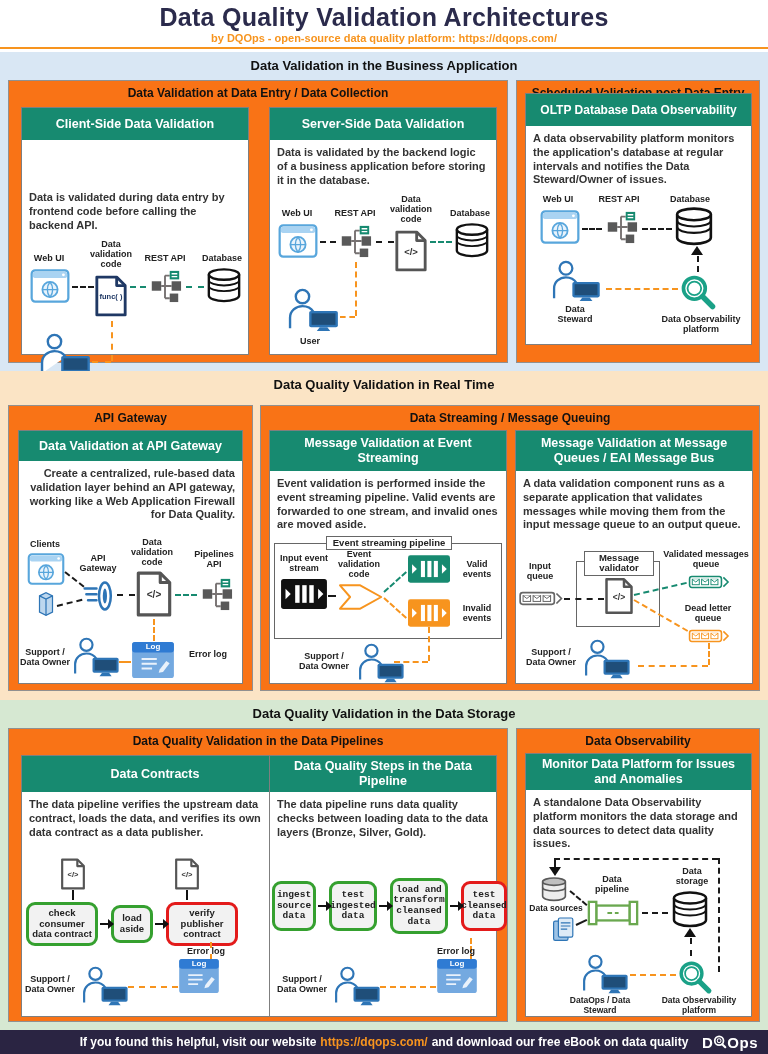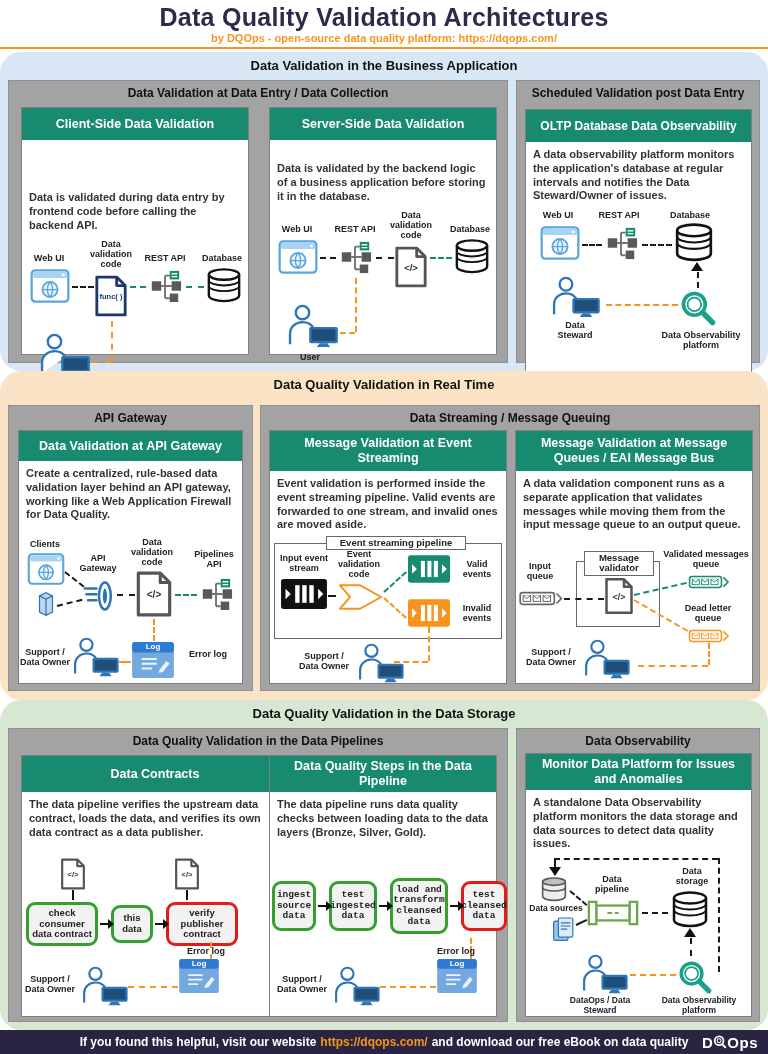--- a/index.html
+++ b/index.html
@@ -5,27 +5,27 @@
   * { margin:0; padding:0; box-sizing:border-box; }
   html,body { width:768px; }
   body { height:1054px; font-family:"Liberation Sans",sans-serif; background:#fff; position:relative; overflow:hidden; }
 
   .hdr { height:52px; position:relative; text-align:center; }
   .hdr h1 { font-size:25px; color:#2B2B4C; font-weight:bold; padding-top:3px; letter-spacing:.3px; }
   .sub { font-size:11px; color:#F7941E; font-weight:600; margin-top:0; }
   .sub a { color:#F7941E; font-weight:800; text-decoration:none; }
   .rule { position:absolute; left:0; right:0; bottom:3px; height:2px; background:#F7941E; }
 
-  section { position:relative;border-radius:21px; }
+  section { position:relative; }
   #sec1 { height:319px; background:#D9E7F4; }
   #sec2 { height:329px; background:#FBE4C5; }
   #sec3 { height:330px; background:#D6E8D2; }
   .sec-title { text-align:center; font-size:13px; font-weight:bold; color:#111; padding-top:6px; }
 
-  .panel { position:absolute; background:#a3a3a3; border:1px solid #909090; }
+  .panel { position:absolute; background:#f97316; border:1px solid #909090; }
   .panel-title { text-align:center; font-size:12px; font-weight:bold; color:#111; padding-top:5px; }
 
   .card { position:absolute; background:#fff; border:1px solid #7F7F7F; }
   .card-head { background:#178A70; color:#fff; font-weight:bold; font-size:12.5px; text-align:center;
                display:flex; align-items:center; justify-content:center; padding:2px 6px; line-height:1.18; }
   .h30{height:30px}.h32{height:32px}.h36{height:36px}.h40{height:40px}
   .desc { font-size:11px; font-weight:600; color:#333; line-height:1.25; padding:6px 7px 2px; }
 
   .dia { position:relative; }
   .lbl { position:absolute; font-size:9px; font-weight:600; color:#222; text-align:center; line-height:1.12; }
@@ -102,21 +102,21 @@
             <use href="#i-user"></use>
           </svg>
         <div class="lbl" style="left:18px;top:144px;width:44px;">User</div>
         <div class="dv org" style="left:89px;top:84px;height:40px;"></div>
         <div class="dh org" style="left:70px;top:124px;width:19px;"></div>
       </div>
     </div>
 
     <div class="card" style="left:260px;top:26px;width:228px;height:248px;">
       <div class="card-head h32">Server-Side Data Validation</div>
-      <p class="desc" style="height:52px;margin-top:16px;">Data is validated by the backend logic of a business application before storing it in the database.</p>
+      <p class="desc" style="height:52px;">Data is validated by the backend logic of a business application before storing it in the database.</p>
       <div class="dia" style="height:162px;">
         <div class="lbl" style="left:2px;top:16px;width:50px;">Web UI</div>
         <svg class="ic" style="left:8px;top:32px;width:40px;height:34px;">
             <use href="#i-browser"></use>
           </svg>
         <div class="lbl" style="left:60px;top:16px;width:50px;">REST API</div>
         <svg class="ic" style="left:66px;top:32px;width:38px;height:34px;">
             <use href="#i-api"></use>
           </svg>
         <div class="lbl" style="left:114px;top:2px;width:54px;">Data validation code</div>
@@ -136,21 +136,21 @@
           </svg>
         <div class="lbl" style="left:18px;top:144px;width:44px;">User</div>
         <div class="dv org" style="left:85px;top:70px;height:54px;"></div>
         <div class="dh org" style="left:70px;top:124px;width:15px;"></div>
       </div>
     </div>
   </div>
 
   <div class="panel" style="left:516px;top:28px;width:244px;height:283px;">
     <div class="panel-title">Scheduled Validation post Data Entry</div>
-    <div class="card" style="left:8px;top:28px;width:227px;height:312px;">
+    <div class="card" style="left:8px;top:12px;width:227px;height:252px;">
       <div class="card-head h32" style="font-size:12px;">OLTP Database Data Observability</div>
       <p class="desc" style="height:64px;">A data observability platform monitors the application's database at regular intervals and notifies the Data Steward/Owner of issues.</p>
       <div class="dia" style="height:154px;">
         <div class="lbl" style="left:8px;top:4px;width:48px;">Web UI</div>
         <svg class="ic" style="left:14px;top:20px;width:40px;height:34px;">
             <use href="#i-browser"></use>
           </svg>
         <div class="lbl" style="left:68px;top:4px;width:50px;">REST API</div>
         <svg class="ic" style="left:76px;top:20px;width:38px;height:34px;">
             <use href="#i-api"></use>
@@ -177,21 +177,21 @@
   </div>
 </section>
 
 <section id="sec2">
   <div class="sec-title">Data Quality Validation in Real Time</div>
 
   <div class="panel" style="left:8px;top:34px;width:245px;height:286px;">
     <div class="panel-title">API Gateway</div>
     <div class="card" style="left:9px;top:24px;width:225px;height:254px;">
       <div class="card-head h30">Data Validation at API Gateway</div>
-      <p class="desc" style="height:76px;">Create a centralized, rule-based data validation layer behind an API gateway, working like a Web Application Firewall for Data Quality.</p>
+      <p class="desc" style="height:76px;text-align:right;">Create a centralized, rule-based data validation layer behind an API gateway, working like a Web Application Firewall for Data Quality.</p>
       <div class="dia" style="height:146px;">
         <div class="lbl" style="left:4px;top:2px;width:44px;">Clients</div>
         <svg class="ic" style="left:8px;top:16px;width:38px;height:32px;">
             <use href="#i-browser"></use>
           </svg>
         <svg class="ic" style="left:18px;top:54px;width:18px;height:26px;">
             <use href="#i-server"></use>
           </svg>
         <div class="lbl" style="left:56px;top:16px;width:46px;">API Gateway</div>
         <svg class="ic" style="left:64px;top:40px;width:32px;height:38px;">
@@ -226,21 +226,21 @@
   </div>
 
   <div class="panel" style="left:260px;top:34px;width:500px;height:286px;">
     <div class="panel-title">Data Streaming / Message Queuing</div>
 
     <div class="card" style="left:8px;top:24px;width:238px;height:254px;">
       <div class="card-head h40">Message Validation at Event Streaming</div>
       <p class="desc" style="height:62px;">Event validation is performed inside the event streaming pipeline. Valid events are forwarded to one stream, and invalid ones are moved aside.</p>
       <div class="dia" style="height:152px;">
         <div class="box" style="left:4px;top:10px;width:228px;height:96px;"></div>
-        <div class="tab" style="left:56px;top:3px;width:140px;">Event streaming pipeline</div>
+        <div class="tab" style="left:56px;top:3px;width:126px;">Event streaming pipeline</div>
         <div class="lbl" style="left:8px;top:20px;width:52px;">Input event stream</div>
         <svg class="ic" style="left:10px;top:46px;width:48px;height:30px;color:#111;">
             <use href="#i-stream"></use>
           </svg>
         <div class="lbl" style="left:64px;top:16px;width:50px;">Event validation code</div>
         <svg class="ic" style="left:66px;top:50px;width:50px;height:28px;">
             <use href="#i-chevron"></use>
           </svg>
         <svg class="ic" style="left:138px;top:22px;width:42px;height:28px;color:#178A70;">
             <use href="#i-stream"></use>
@@ -314,21 +314,21 @@
         <div class="ictx" style="left:40px;top:14px;width:22px;font-size:7.5px;color:#333;">&lt;/&gt;</div>
         <svg class="ic" style="left:152px;top:2px;width:26px;height:32px;color:#555;">
             <use href="#i-doc"></use>
           </svg>
         <div class="ictx" style="left:154px;top:14px;width:22px;font-size:7.5px;color:#333;">&lt;/&gt;</div>
         <div class="sv" style="left:50px;top:34px;height:10px;"></div>
         <div class="sv" style="left:164px;top:34px;height:10px;"></div>
         <div class="steps" style="left:4px;top:46px;width:220px;">
           <div class="step" style="width:72px;min-height:38px;">check consumer data contract</div>
           <div class="fa"></div>
-          <div class="step" style="width:42px;min-height:38px;">this data</div>
+          <div class="step" style="width:42px;min-height:38px;">load aside</div>
           <div class="fa"></div>
           <div class="step bad" style="width:72px;min-height:38px;">verify publisher contract</div>
         </div>
         <div class="dv org" style="left:188px;top:86px;height:18px;"></div>
         <div class="lbl" style="left:154px;top:90px;width:60px;">Error log</div>
         <svg class="ic" style="left:156px;top:102px;width:42px;height:36px;">
             <use href="#i-log"></use>
           </svg>
         <div class="ictx" style="left:156px;top:103px;width:42px;font-size:8px;color:#fff;">Log</div>
         <svg class="ic" style="left:58px;top:110px;width:50px;height:40px;">

